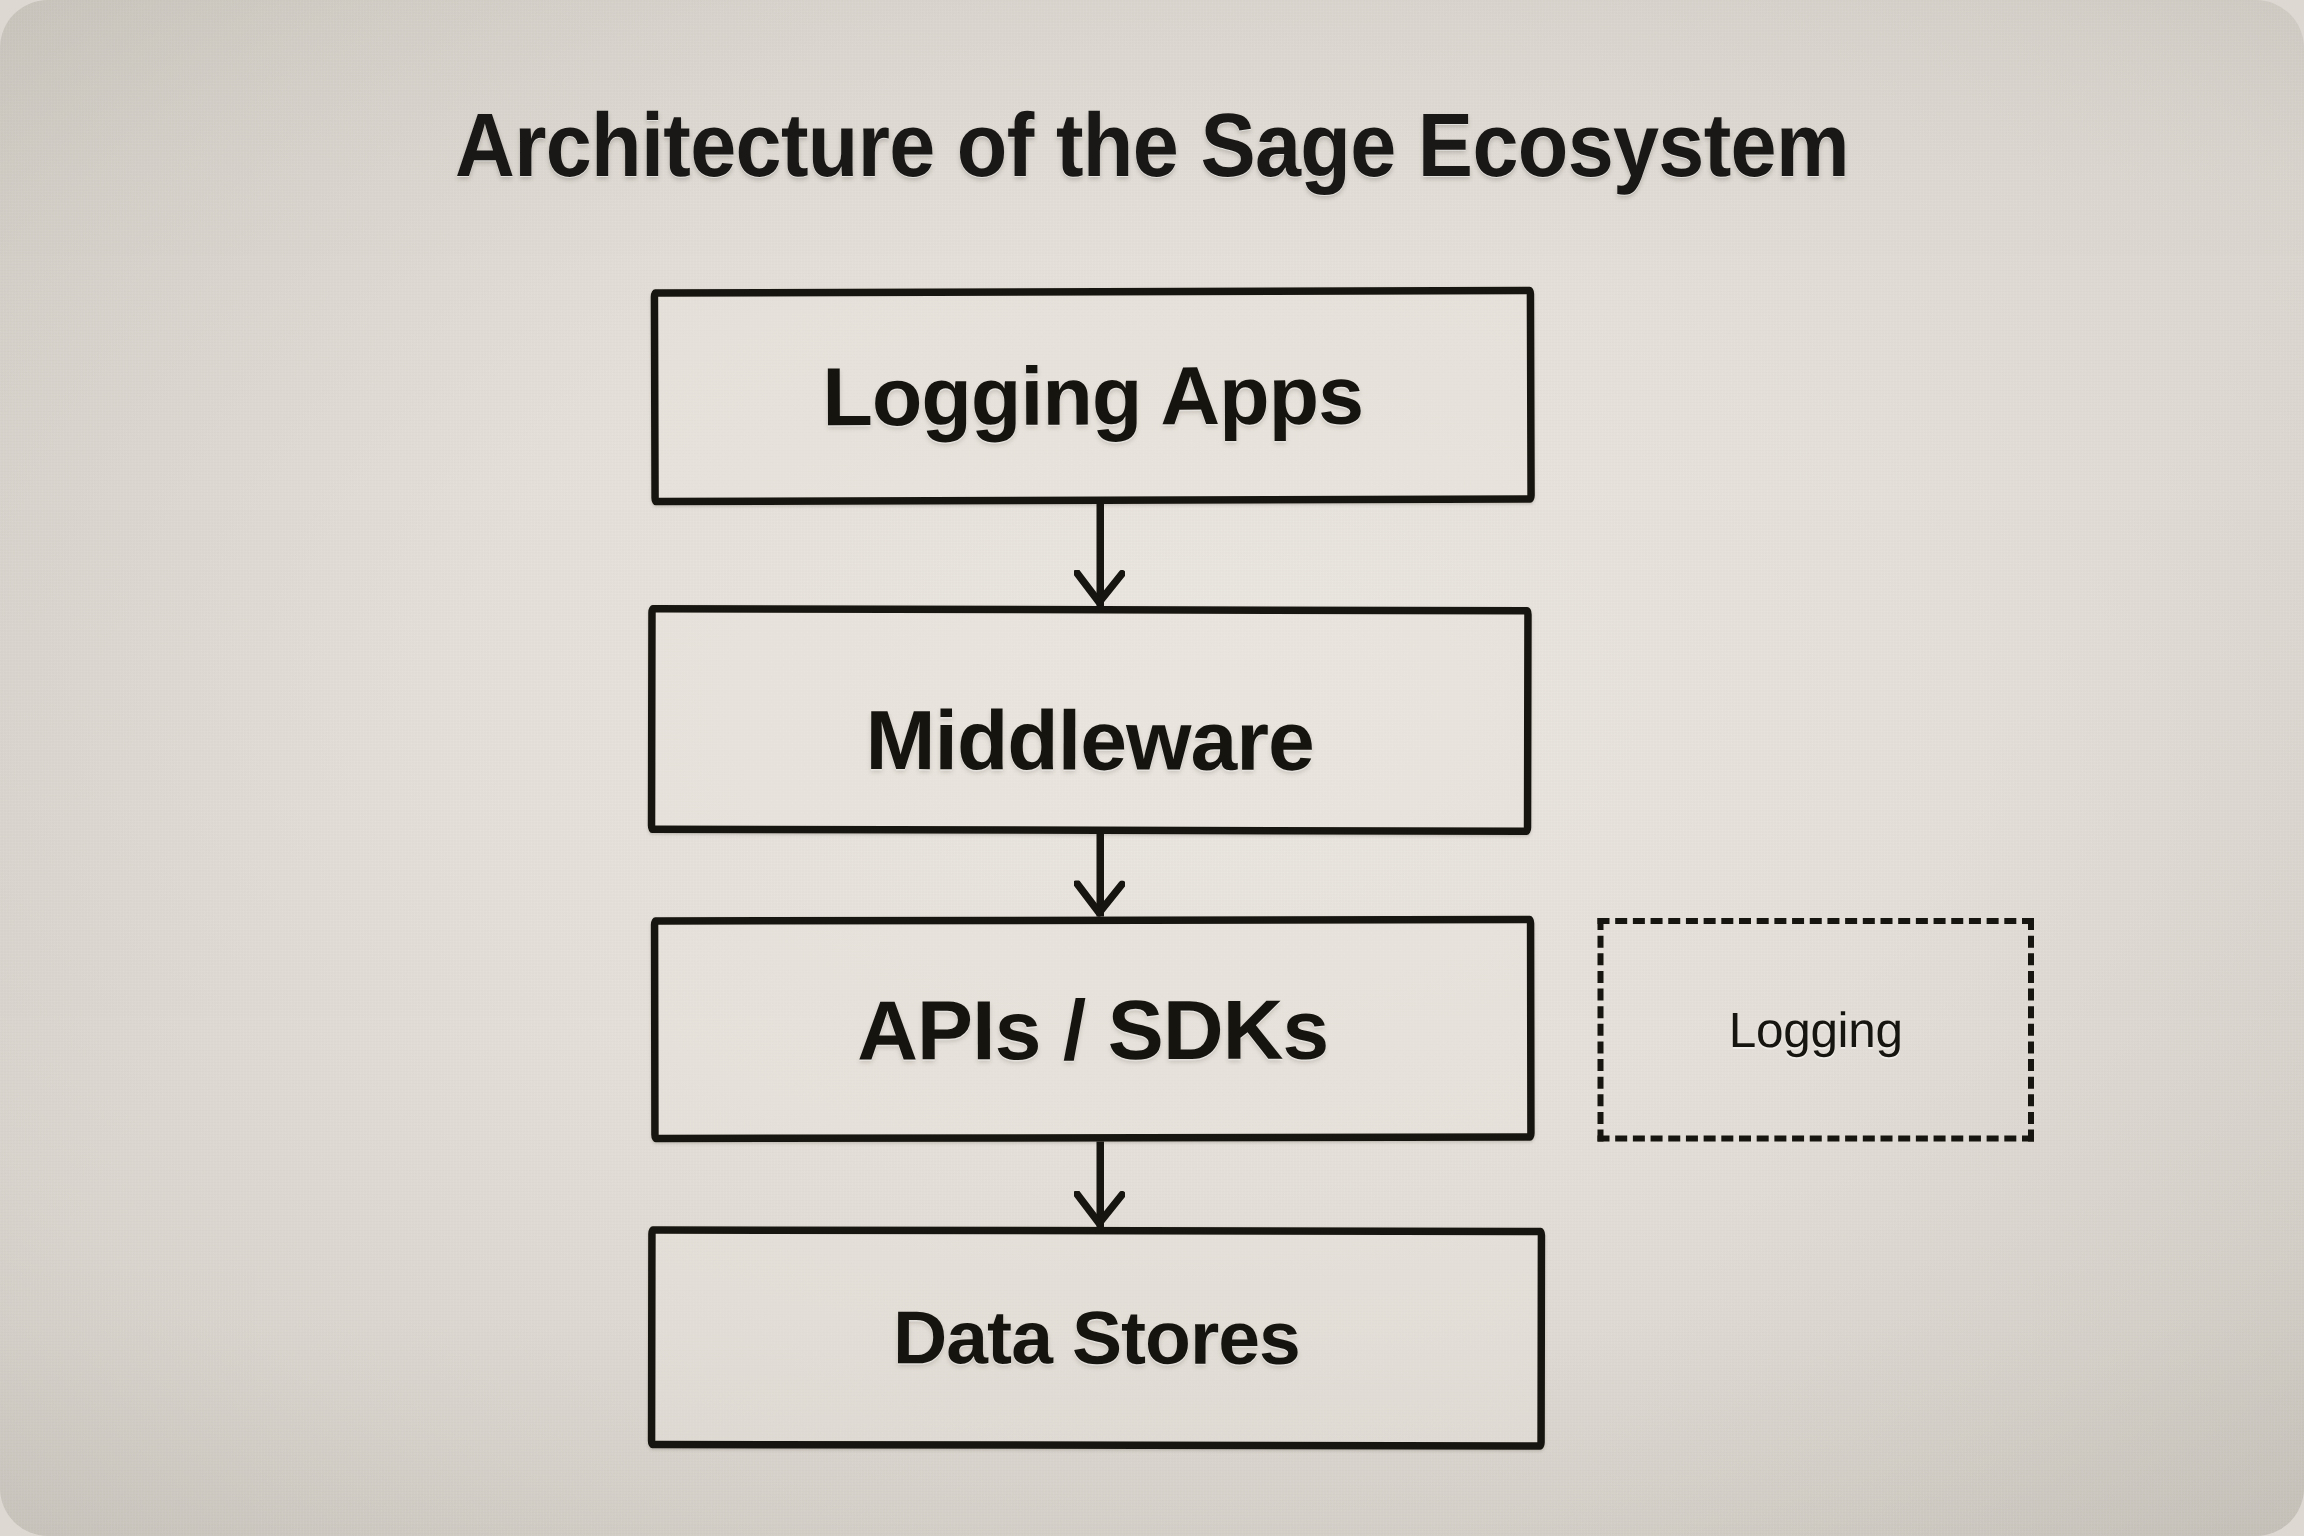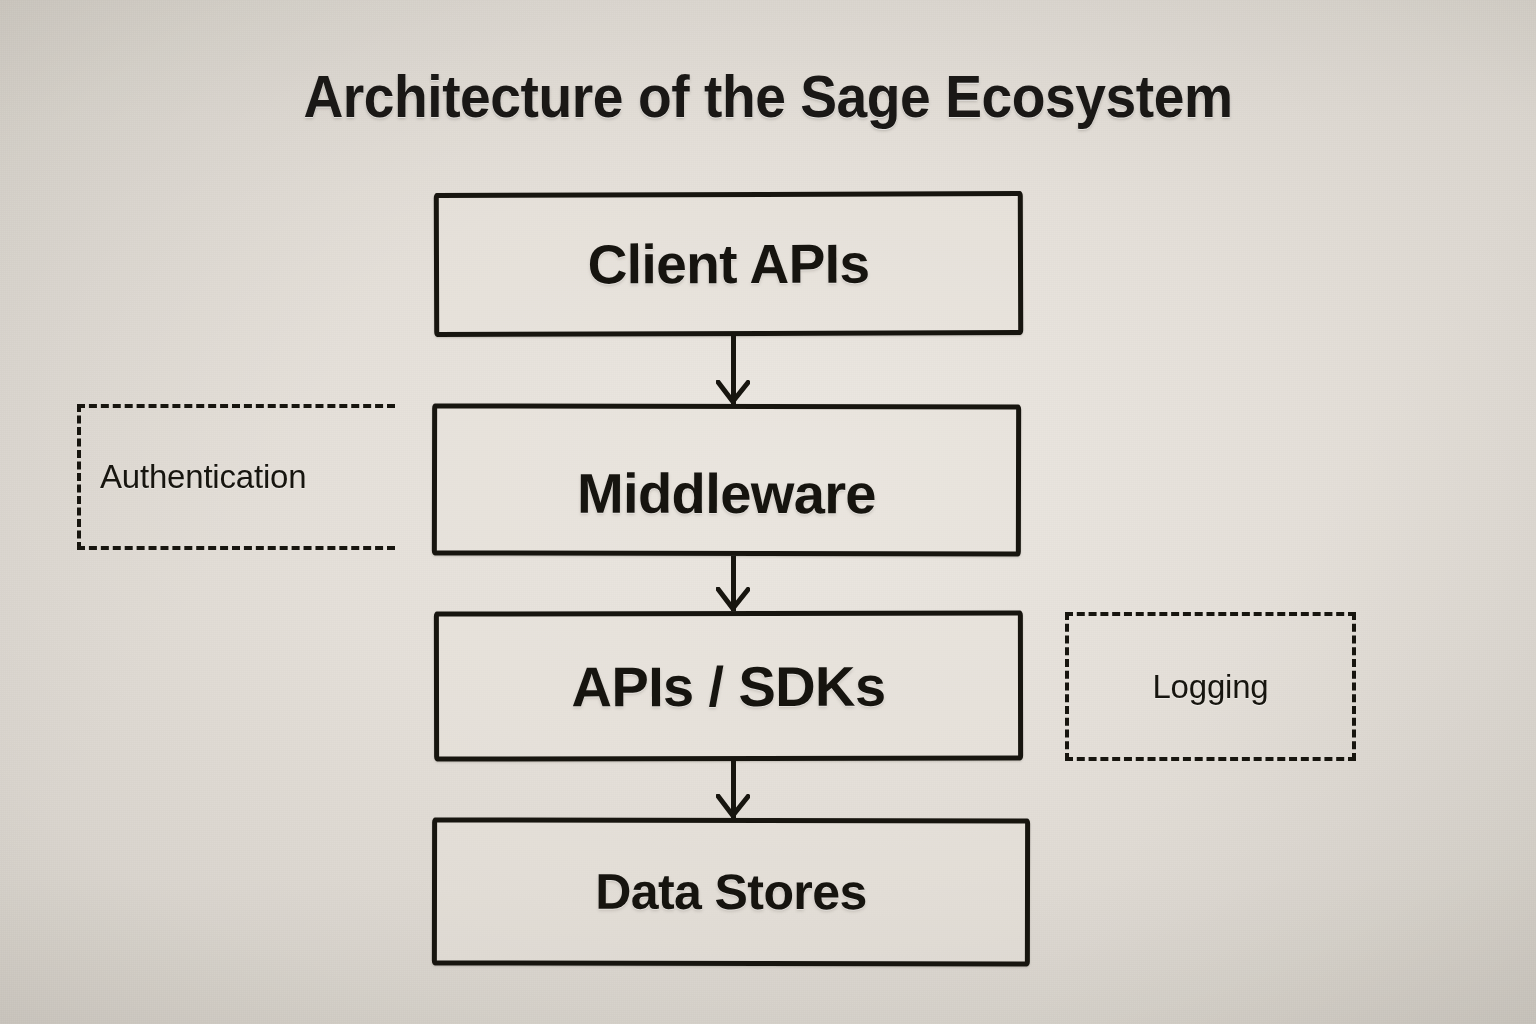--- a/index.html
+++ b/index.html
@@ -19,20 +19,21 @@
       radial-gradient(ellipse 78% 72% at 52% 46%,
         rgba(236,232,226,0.95) 0%,
         rgba(230,225,219,0.55) 42%,
         rgba(197,192,184,0.30) 78%,
         rgba(178,173,165,0.45) 100%),
       linear-gradient(122deg, rgba(203,199,191,0.45) 0%, rgba(231,227,221,0) 26%),
       linear-gradient(300deg, rgba(201,197,189,0.45) 0%, rgba(231,227,221,0) 24%),
       linear-gradient(180deg, rgba(206,202,194,0.30) 0%, rgba(233,229,223,0) 12%),
       linear-gradient(0deg, rgba(200,196,188,0.34) 0%, rgba(233,229,223,0) 14%);
     font-family: "Liberation Sans", "DejaVu Sans", sans-serif;
+    border-radius: 32px;
     -webkit-font-smoothing: antialiased;
   }
 
   
   #grain {
     position: absolute;
     inset: 0;
     pointer-events: none;
     opacity: 0.5;
     background-image:
@@ -151,38 +152,35 @@
 </head>
 <body>
 
 <div id="canvas">
 
   <div id="grain"></div>
 
   <div id="title">Architecture of the Sage Ecosystem</div>
 
   <div class="node" id="node-client">
-    <span class="node-label">Client APIs</span>
+    <span class="node-label">Logging Apps</span>
   </div>
 
   <div class="node" id="node-middleware">
     <span class="node-label">Middleware</span>
   </div>
 
   <div class="node" id="node-apis">
     <span class="node-label">APIs / SDKs</span>
   </div>
 
   <div class="node" id="node-data">
     <span class="node-label">Data Stores</span>
   </div>
 
-  <div class="aside" id="aside-auth">
-    <span class="aside-label">Authentication</span>
-  </div>
 
   <div class="aside" id="aside-logging">
     <span class="aside-label">Logging</span>
   </div>
 
   <div class="arrow" id="arrow-1">
     <span class="arrow-head">
       <svg width="34" height="26" viewBox="0 0 34 26" aria-hidden="true">
         <path d="M2 2 L16.8 21.5 L32 2.5" fill="none" stroke="#17150f" stroke-width="5" stroke-linecap="round" stroke-linejoin="round"></path>
       </svg>

